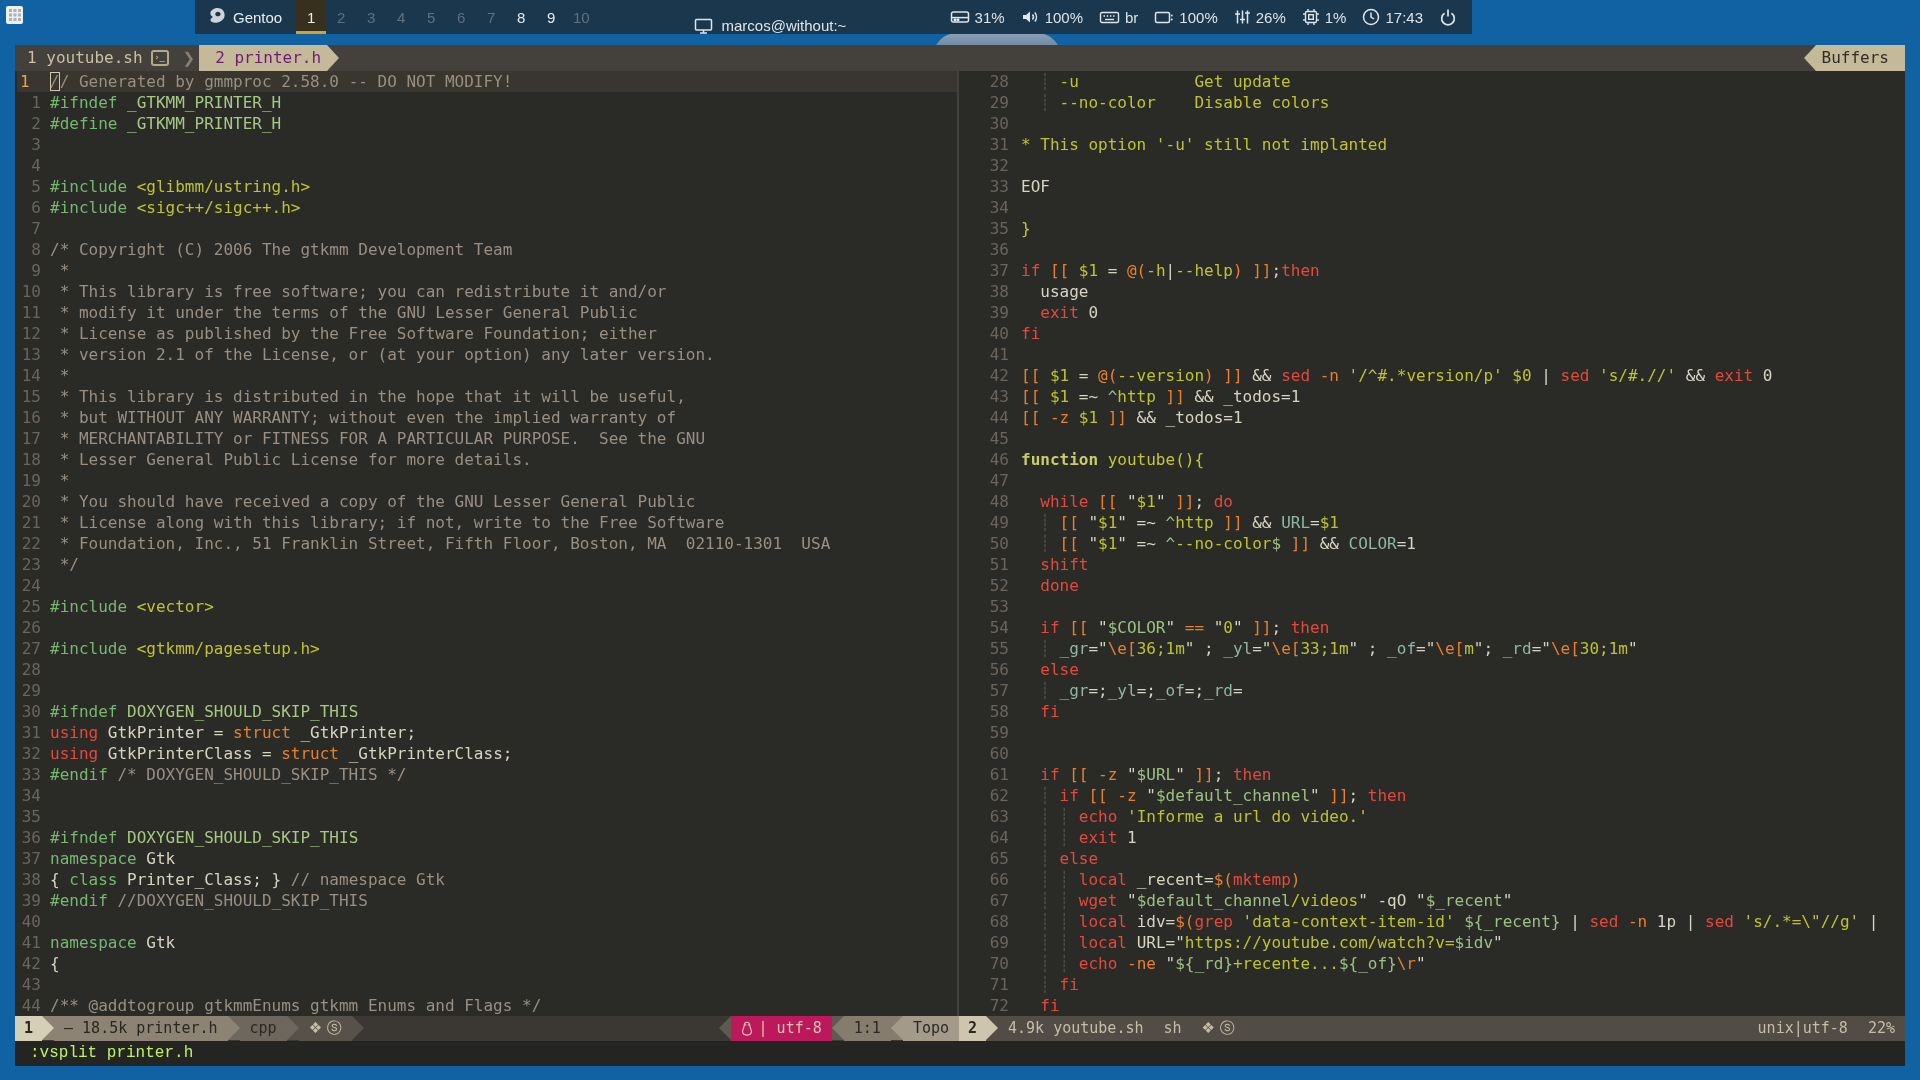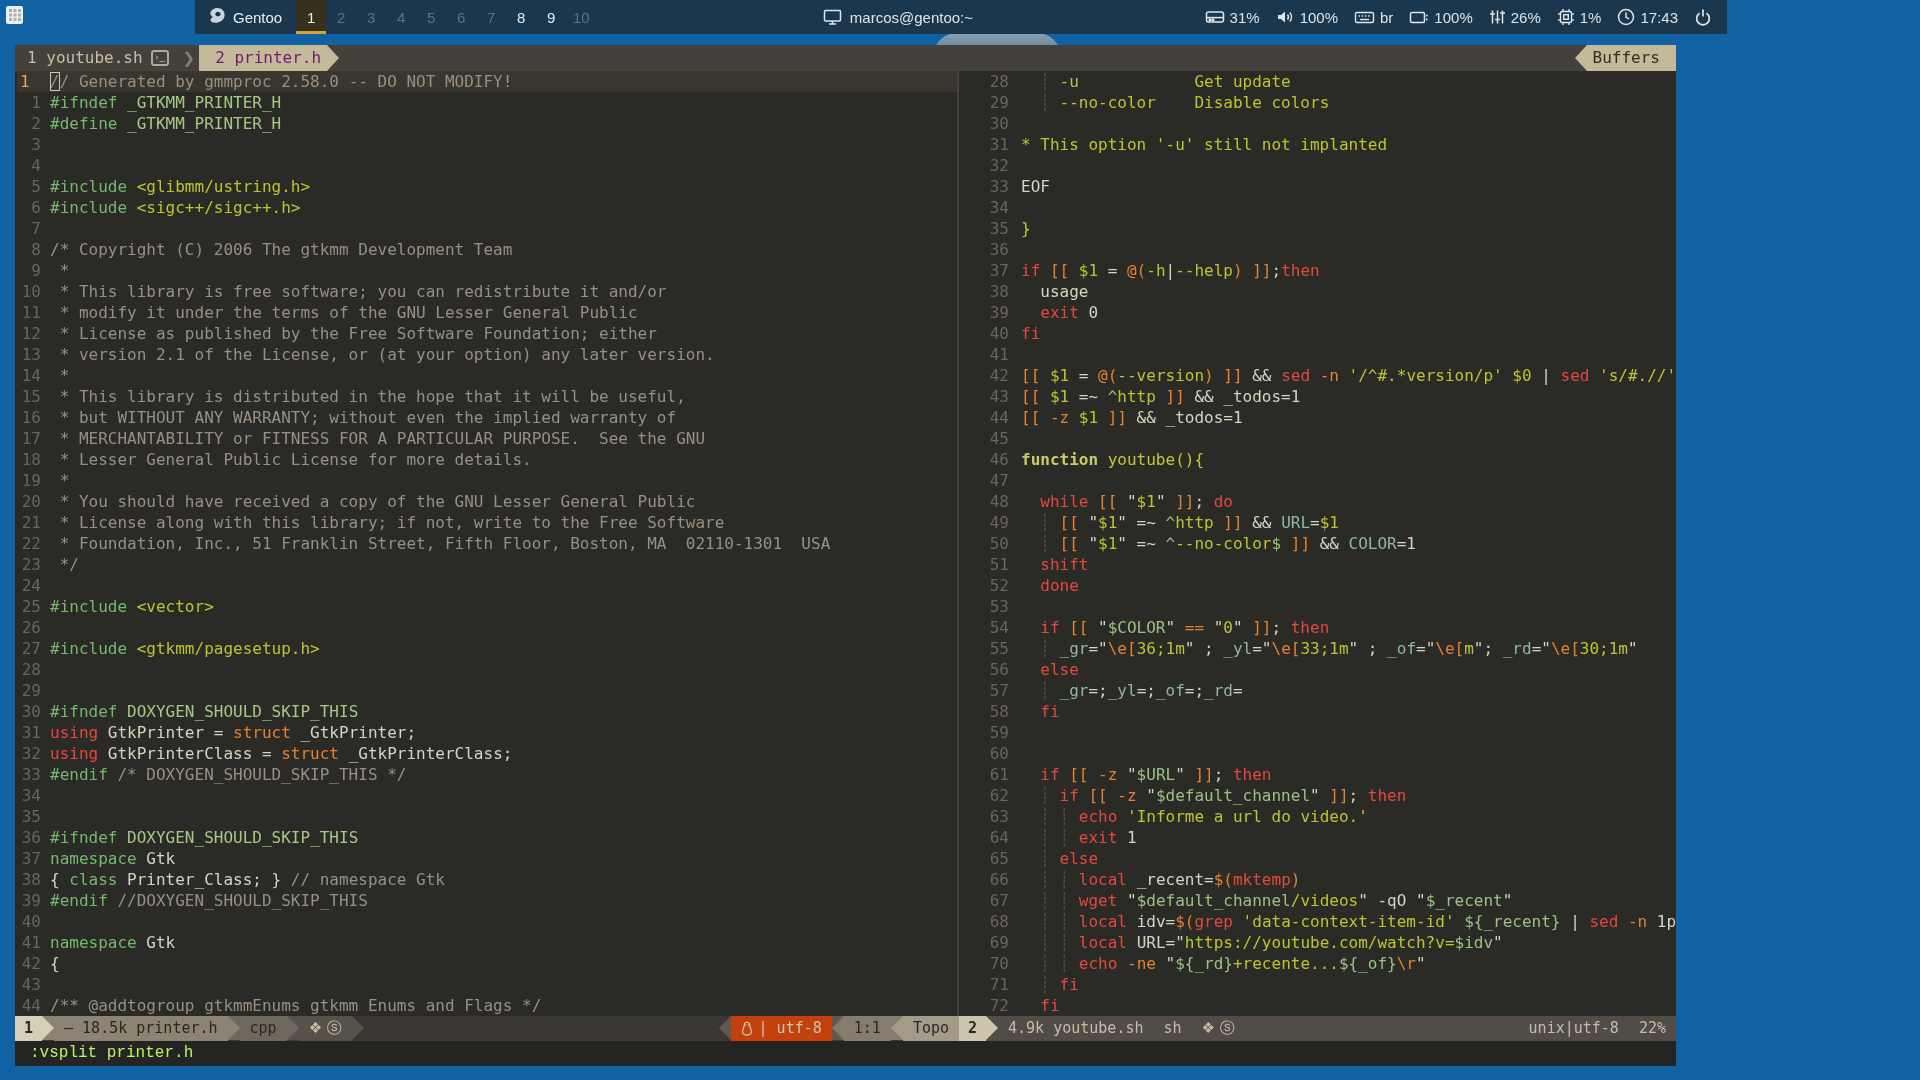--- a/index.html
+++ b/index.html
@@ -2,38 +2,38 @@
 <html><head>
 <meta charset="utf-8">
 <style>
   *{margin:0;padding:0;box-sizing:border-box}
   html,body{width:1920px;height:1080px;overflow:hidden}
   body{background:#1062a3;font-family:"Liberation Sans",sans-serif;position:relative}
 
   
   .topbar{position:absolute;top:0;left:0;width:1920px;height:34px;z-index:5}
   .launcher{position:absolute;left:5px;top:4px;width:20px;height:22px;cursor:pointer}
-  .panel{position:absolute;left:195px;top:0;width:1532px;height:34px;background:#1a374e;
-         display:flex;align-items:center;color:#dde4ea;font-size:15px}
+  .panel{position:absolute;left:195px;top:0;width:1277px;height:34px;background:#1a374e;
+         display:flex;align-items:flex-end;color:#dde4ea;font-size:15px}
   .menu{display:flex;align-items:center;gap:7px;padding:0 14px;height:100%;cursor:pointer}
   .menu-label{color:#e8edf2}
   .workspaces{display:flex;height:100%}
   .ws{width:30px;height:100%;display:flex;align-items:center;justify-content:center;
       color:#5f7181;font-size:15px;cursor:pointer}
   .ws.active{background:#37301f;color:#f0ede6;box-shadow:inset 0 -3px 0 #d9a032}
   .ws.occupied{color:#e6ebee}
   .win-title{flex:1;display:flex;align-items:center;justify-content:center;gap:8px;color:#dfe5ea}
   .tray{display:flex;align-items:center;gap:6px;padding-right:10px;height:100%}
   .tray-item{display:flex;align-items:center;gap:5px;padding:0 5px;height:100%;cursor:pointer}
   .tray svg,.win-title svg{display:block}
   .deco-bump{position:absolute;left:933px;top:33px;width:128px;height:24px;
              border-radius:64px 64px 0 0;background:linear-gradient(180deg,#8ba1b5,#54758f);z-index:1}
 
   
-  .vim{position:absolute;left:15px;top:45px;width:1661px;height:1021px;background:#2a2a27;
+  .vim{position:absolute;left:15px;top:45px;width:1890px;height:1021px;background:#2a2a27;
        display:flex;flex-direction:column;z-index:3}
 
   
   .tabline{height:26px;background:#44403b;display:flex;align-items:stretch;
            font-family:"DejaVu Sans Mono",monospace;font-size:16px;line-height:26px}
   .tab-inactive{display:flex;align-items:center;gap:8px;padding:0 10px 0 12px;color:#c9bfa4;cursor:pointer}
   .term-icon{display:inline-block;width:18px;height:16px;border:2px solid #b3a98c;border-radius:3px;
              font-size:9px;line-height:11px;color:#b3a98c;text-align:center;font-weight:bold}
   .tab-sep{color:#867f72;font-size:15px;line-height:26px;padding:0 4px;font-family:"DejaVu Sans",sans-serif}
   .tab-active{background:#c4b999;color:#701a75;padding:0 6px 0 16px;cursor:pointer}
@@ -75,21 +75,21 @@
   .sl-left{width:944px;display:flex;background:#3b3834}
   .sl-right{flex:1;display:flex;background:#514c46}
   .seg{padding:0 10px;white-space:pre}
   .blk{background:#d6cfb8;color:#29251f;font-weight:bold;padding:0 9px}
   .pa{width:0;height:0;border-top:12.5px solid transparent;border-bottom:12.5px solid transparent;border-left:12px solid}
   .pb{width:0;height:0;border-top:12.5px solid transparent;border-bottom:12.5px solid transparent;border-right:12px solid}
   .seg-file{background:#8c8375;color:#29251f}
   .seg-ft{background:#6e675d;color:#2b2724}
   .seg-ic{background:#575249;color:#c6bda8;font-family:"DejaVu Sans",sans-serif}
   .sl-fill{flex:1}
-  .seg-enc{background:#c2410c;color:#cfc7b2;display:flex;align-items:center;gap:6px}
+  .seg-enc{background:#be185d;color:#cfc7b2;display:flex;align-items:center;gap:6px}
   .seg-pos{background:#857c6e;color:#2b2724}
   .seg-top{background:#a39a8a;color:#2b2724}
   .blk2{background:#cdc5ae;color:#29251f;font-weight:bold;padding:0 9px}
   .seg-r{color:#c6bda8}
 
   
   .cmdline{height:25px;background:#242422;color:#bef264;font-family:Liberation Mono, monospace;
            font-size:16px;line-height:24px;padding-left:15px;white-space:pre}
 </style>
 </head>
@@ -136,21 +136,21 @@
         <span class="ws ">10</span>
       </div>
     <div class="win-title">
       <span>
         <svg width="19" height="16" viewBox="0 0 19 16" fill="none" stroke="#dfe5ea" stroke-width="1.5">
           <rect x="1.5" y="1.5" width="16" height="10.5" rx="1"></rect>
           <line x1="6" y1="15" x2="13" y2="15"></line>
             <line x1="9.5" y1="12" x2="9.5" y2="15"></line>
         </svg>
       </span>
-      <span>marcos@gentoo:~</span>
+      <span>marcos@without:~</span>
     </div>
     <div class="tray">
       <div class="tray-item">
         <span>
           <svg width="20" height="16" viewBox="0 0 20 16" fill="none" stroke="#dfe5ea" stroke-width="1.5">
             <rect x="1.5" y="3" width="17" height="10" rx="2"></rect>
               <line x1="1.5" y1="8.6" x2="18.5" y2="8.6"></line>
             <circle cx="5" cy="10.8" r="0.8" fill="#dfe5ea"></circle>
               <circle cx="8" cy="10.8" r="0.8" fill="#dfe5ea"></circle>
           </svg>

